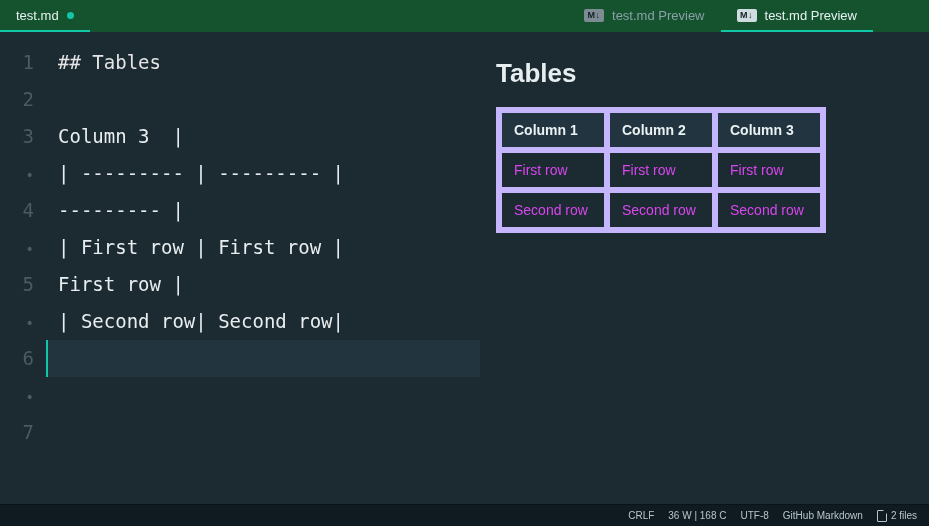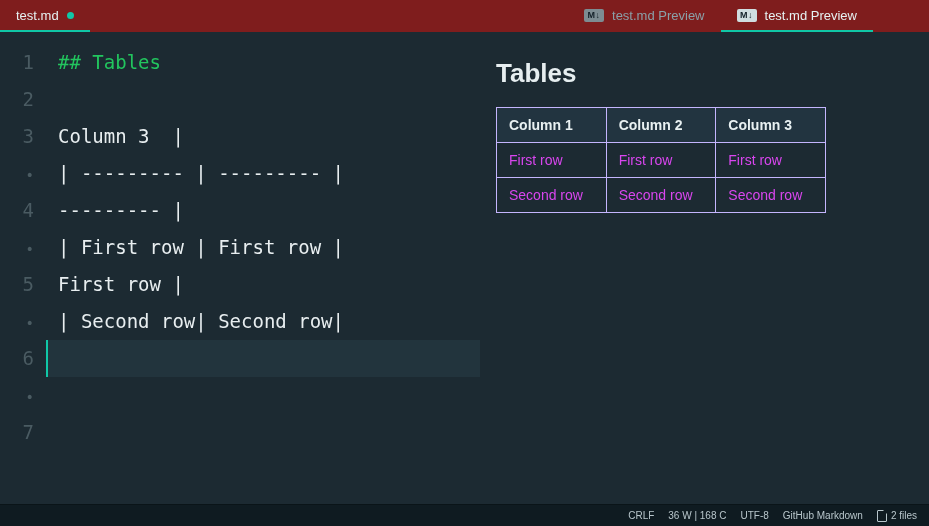--- a/index.html
+++ b/index.html
@@ -10,21 +10,21 @@
     font-family: "Segoe UI", Arial, sans-serif;
     color: #cfd8dc;
     overflow: hidden;
   }
   .app { display: flex; flex-direction: column; height: 100%; }
 
   
   .tabbar {
     display: flex;
     height: 32px;
-    background: #7f1d1d;
+    background: #14532d;
     font-size: 13px;
     align-items: stretch;
   }
   .tabbar .spacer { flex: 1; }
   .tab {
     display: flex;
     align-items: center;
     gap: 8px;
     padding: 0 16px;
     color: #8aa0a8;
@@ -78,21 +78,21 @@
   .gutter .dot::before {
     content: "•";
     font-size: 14px;
   }
   .code {
     flex: 1;
     color: #e8eef0;
     position: relative;
   }
   .code .line { height: 37px; white-space: pre; padding-left: 10px; }
-  .code .hl { color: #22c55e; }
+  .code .hl { color: #e5e5e5; }
   .code-active-bg {
     background: #22343d;
     border-left: 2px solid #10c7a7;
     margin-left: -2px;
   }
 
   
   .preview-pane {
     flex: 1;
     padding: 26px 28px 0 16px;
@@ -103,21 +103,21 @@
     font-weight: 700;
     margin-bottom: 18px;
   }
   table.md-table {
     border-collapse: collapse;
     width: 100%;
     max-width: 330px;
     font-size: 14px;
   }
   table.md-table th, table.md-table td {
-    border: 1px solid #c4b5fd;
+    border: 6px solid #c4b5fd;
     padding: 9px 12px;
     text-align: left;
   }
   table.md-table th {
     background: #223440;
     font-weight: 700;
     color: #e9f1f2;
   }
   table.md-table td {
     color: #d946ef;

